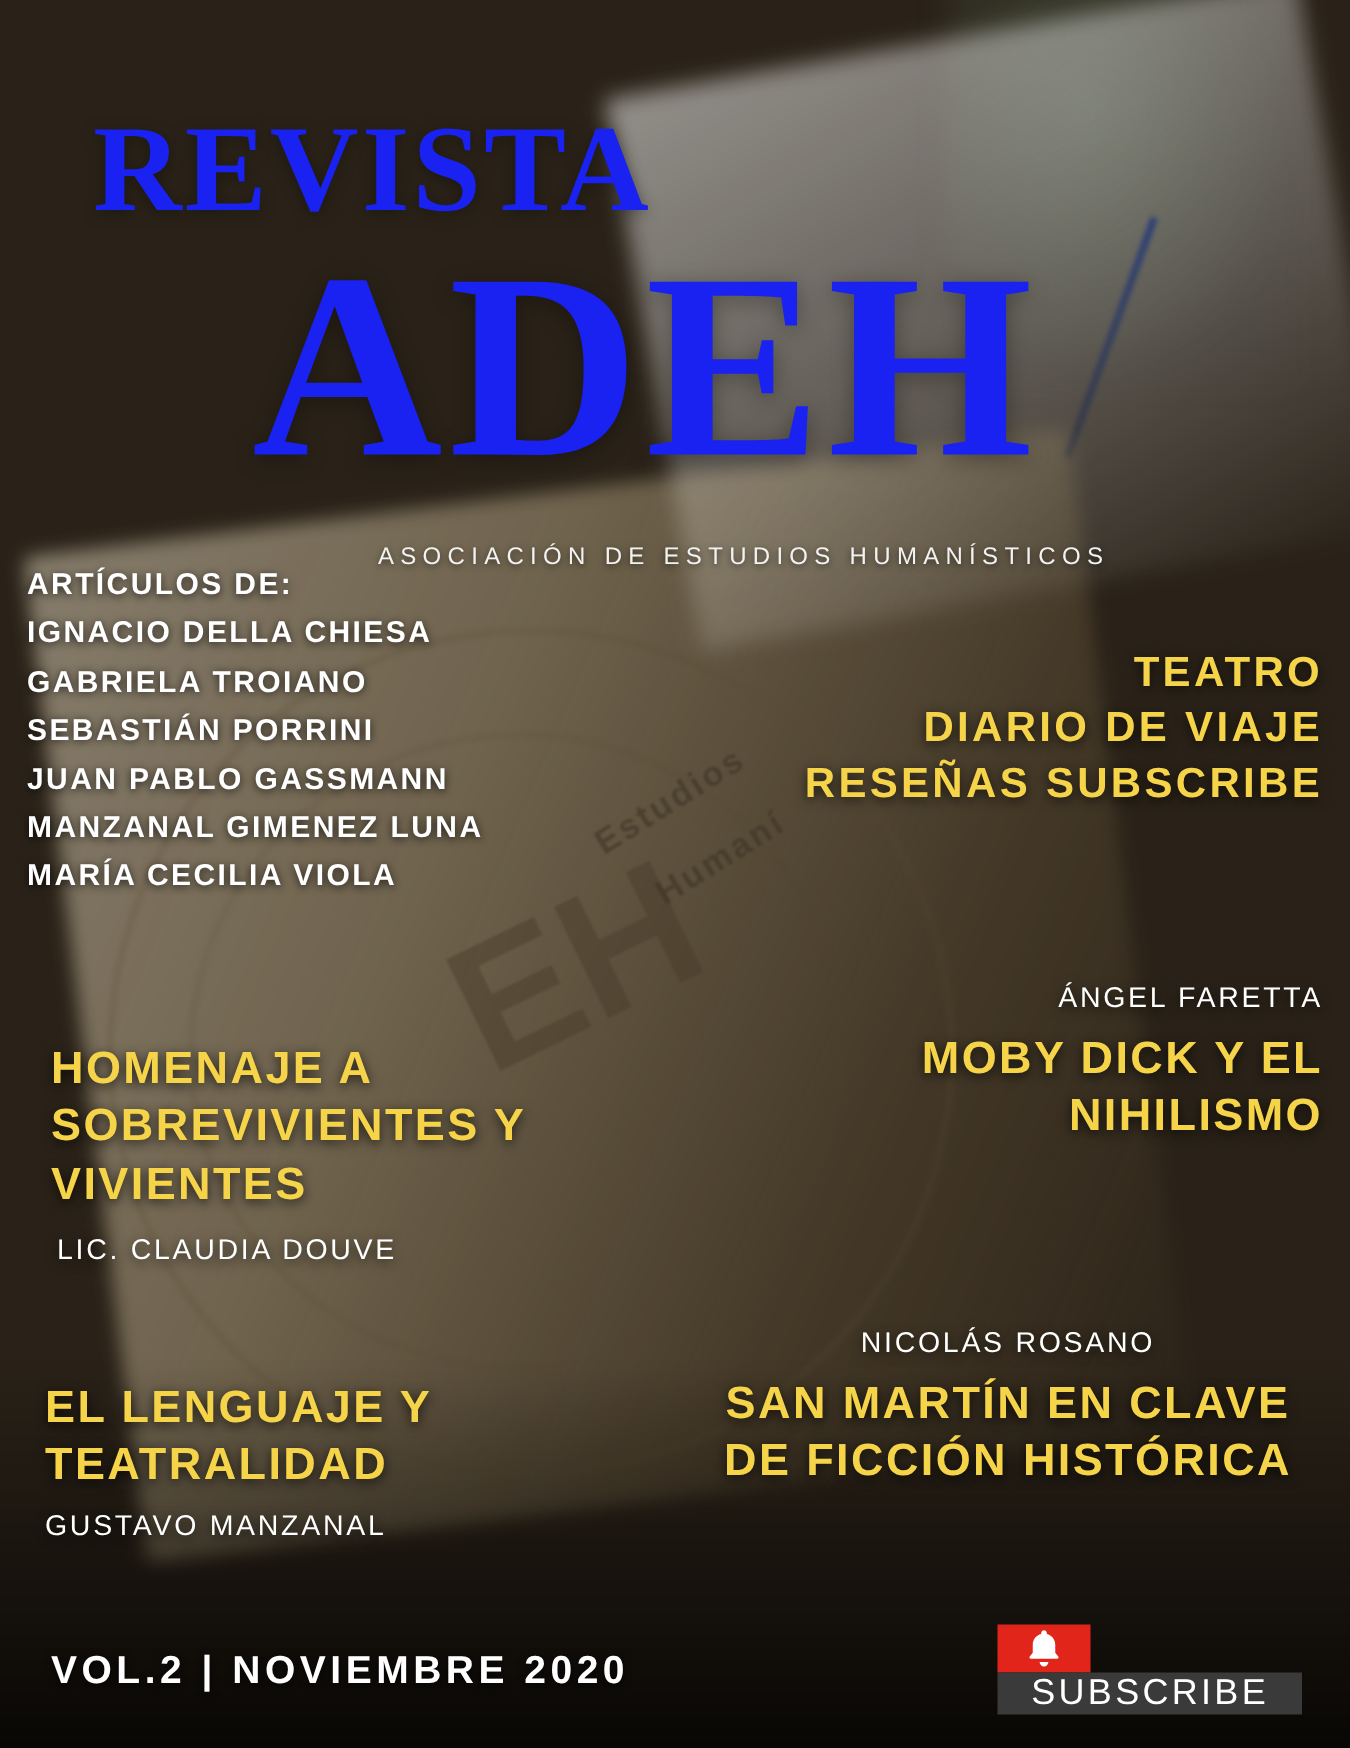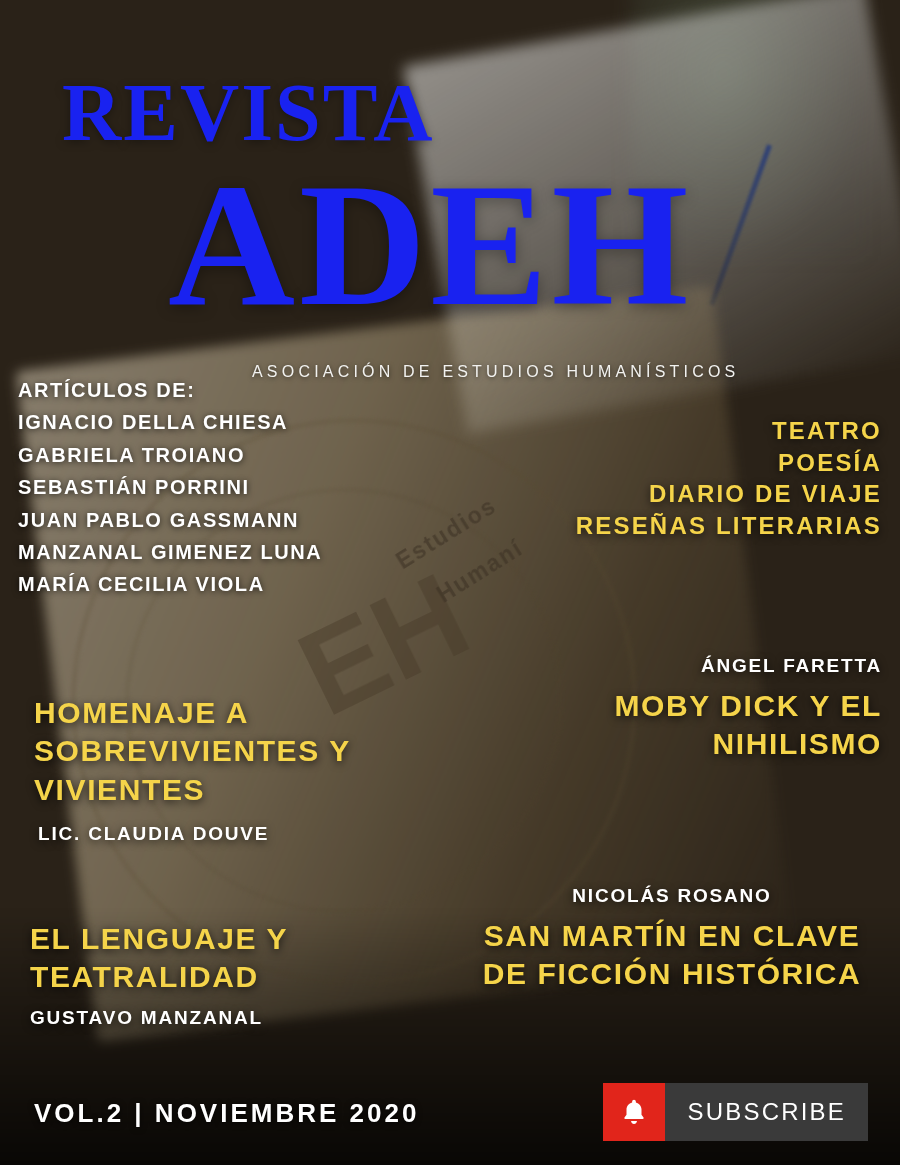--- a/index.html
+++ b/index.html
@@ -169,46 +169,46 @@
     font-size: 20px;
     letter-spacing: 1.6px;
     line-height: 1.62;
     text-shadow: 0 1px 6px rgba(0,0,0,0.75);
   }
   .authors .head { display: block; }
 
   .genres {
     position: absolute;
     right: 18px;
-    top: 415px;
+    top: 430px;
     text-align: right;
     color: #f5d44a;
     font-weight: 700;
-    font-size: 24px;
+    font-size: 28px;
     letter-spacing: 2.2px;
     line-height: 1.32;
     text-shadow: 0 2px 8px rgba(0,0,0,0.7);
   }
 
   .feature {
     position: absolute;
     color: #f5d44a;
     font-weight: 700;
     text-shadow: 0 2px 8px rgba(0,0,0,0.75);
   }
   .feature .ft-title {
     font-size: 30px;
     letter-spacing: 1.6px;
     line-height: 1.28;
   }
   .feature .ft-author {
     color: #ffffff;
     font-size: 19px;
     letter-spacing: 1.8px;
-    font-weight: 700;
+    font-weight: 400;
   }
 
   
   .f-homenaje { left: 34px; top: 694px; width: 380px; }
   .f-homenaje .ft-author { display: block; margin-top: 14px; margin-left: 4px; }
 
   
   .f-moby { right: 18px; top: 655px; width: 430px; text-align: right; }
   .f-moby .ft-author { display: block; margin-bottom: 10px; }
 
@@ -231,20 +231,21 @@
     text-shadow: 0 1px 6px rgba(0,0,0,0.8);
   }
 
   .subscribe {
     position: absolute;
     right: 32px;
     bottom: 24px;
     display: flex;
     align-items: stretch;
     height: 58px;
+    flex-direction: column;
   }
   .sub-bell {
     width: 62px;
     background: #e1251b;
     display: flex;
     align-items: center;
     justify-content: center;
   }
   .sub-bell svg { display: block; }
   .sub-label {
@@ -287,23 +288,22 @@
       <span class="head">IGNACIO DELLA CHIESA</span>
       <span class="head">GABRIELA TROIANO</span>
       <span class="head">SEBASTIÁN PORRINI</span>
       <span class="head">JUAN PABLO GASSMANN</span>
       <span class="head">MANZANAL GIMENEZ LUNA</span>
       <span class="head">MARÍA CECILIA VIOLA</span>
     </div>
 
     <div class="genres">
       <div>TEATRO</div>
-      <div>POESÍA</div>
       <div>DIARIO DE VIAJE</div>
-      <div>RESEÑAS LITERARIAS</div>
+      <div>RESEÑAS SUBSCRIBE</div>
     </div>
 
     <div class="feature f-homenaje">
       <div class="ft-title">HOMENAJE A SOBREVIVIENTES Y VIVIENTES</div>
       <span class="ft-author">LIC. CLAUDIA DOUVE</span>
     </div>
 
     <div class="feature f-moby">
       <span class="ft-author">ÁNGEL FARETTA</span>
       <div class="ft-title">MOBY DICK Y EL NIHILISMO</div>

